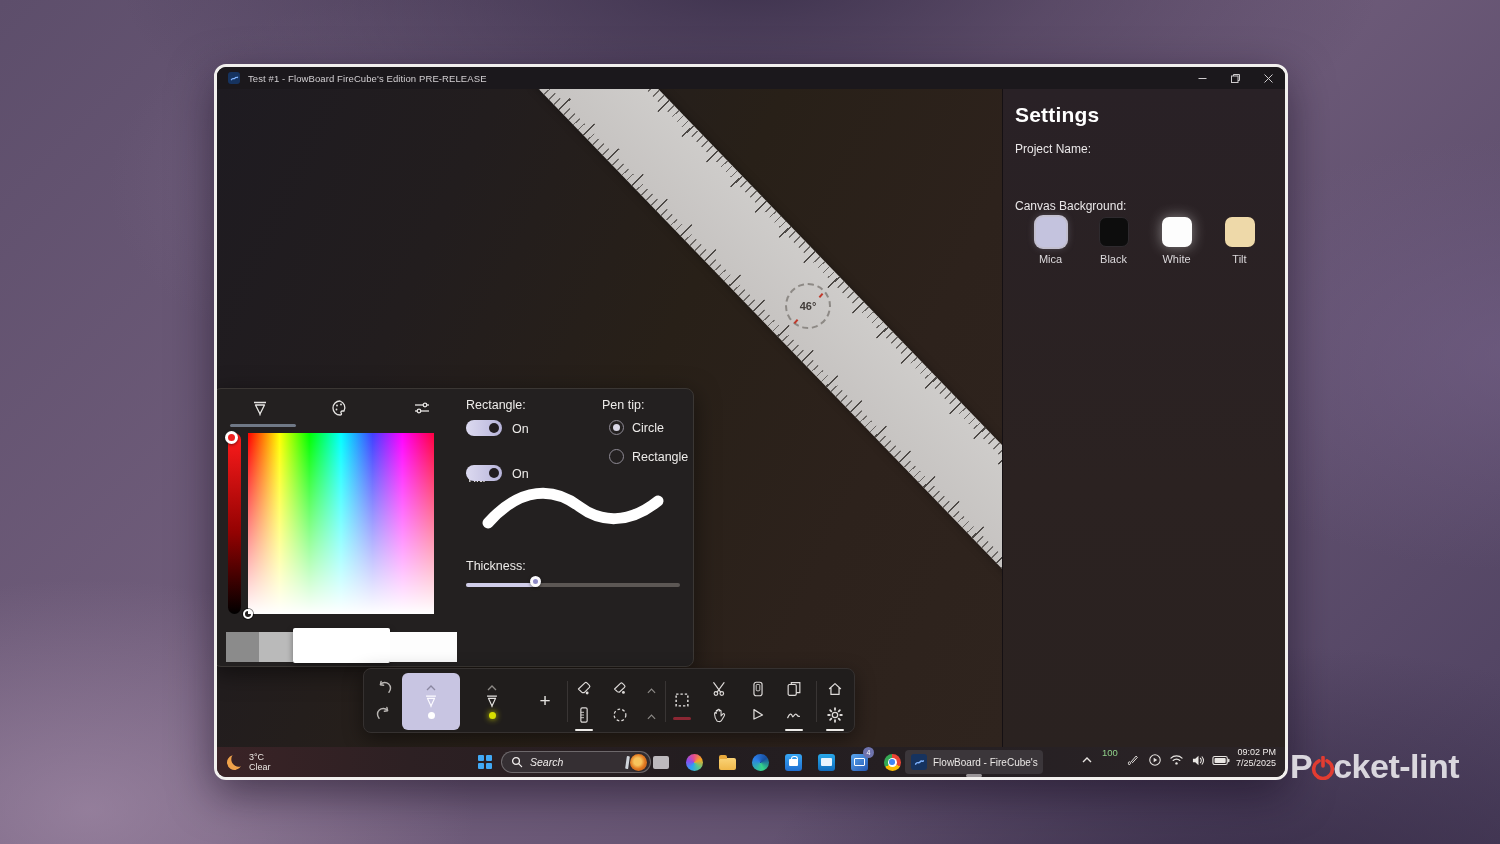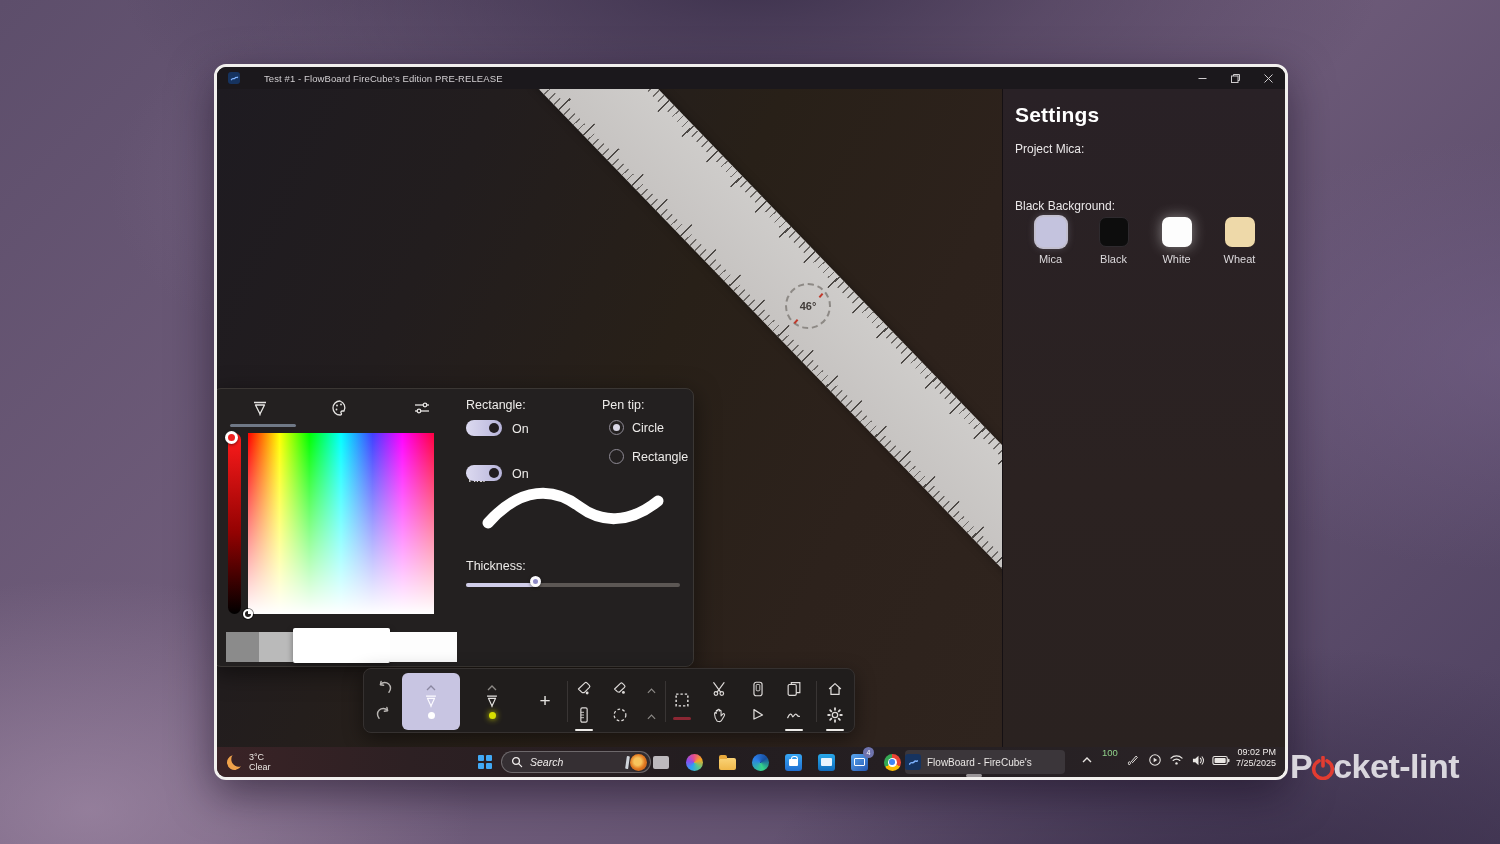--- a/index.html
+++ b/index.html
@@ -23,21 +23,21 @@
     border:3px solid #f2f0ee; border-radius:12px; overflow:hidden;
     background:#1e1b20; box-shadow:0 14px 44px rgba(18,10,28,0.55);
   }
   .titlebar {
     position:absolute; left:0; top:0; width:1068px; height:22px;
     background:#1b181c; display:flex; align-items:center;
   }
   .appicon { width:12px; height:12px; border-radius:3px; background:#16335f; margin-left:11px;
     display:flex; align-items:center; justify-content:center; flex:0 0 auto; }
   .appicon svg { display:block; }
-  .titletext { margin-left:24px; font-size:9.5px; color:#d2cfd2; letter-spacing:0.1px; }
+  .titletext { margin-left:8px; font-size:9.5px; color:#d2cfd2; letter-spacing:0.1px; }
   .winbtns { margin-left:auto; display:flex; }
   .winbtn { width:33px; height:22px; display:flex; align-items:center; justify-content:center; color:#cfccce; }
 
   .mainrow { position:absolute; left:0; top:22px; width:1068px; height:658px; display:flex; }
 
   
   .canvas {
     position:relative; width:786px; height:658px; overflow:hidden;
     background:linear-gradient(115deg,#1e1b21 0%,#221d1e 26%,#282018 52%,#2d221c 76%,#2f241e 100%);
     border-right:1px solid #151013;
@@ -167,22 +167,22 @@
   .mailapp { width:17px; height:17px; border-radius:3px; background:linear-gradient(140deg,#5ba8f0,#2456b0);
     display:flex; align-items:center; justify-content:center; }
   .mailapp i { width:11px; height:8px; border:1.3px solid #fff; border-radius:1px; }
   .badge { position:absolute; right:-3px; top:-3px; width:11px; height:11px; border-radius:50%;
     background:#6e73ad; color:#fff; font-size:7px; display:flex; align-items:center; justify-content:center; }
   .chrome { width:17px; height:17px; border-radius:50%;
     background:conic-gradient(#ea4335 0 33%,#fbbc05 33% 66%,#34a853 66% 100%); position:relative; }
   .chrome::before { content:""; position:absolute; left:4px; top:4px; width:9px; height:9px; border-radius:50%; background:#fff; }
   .chrome::after { content:""; position:absolute; left:5.7px; top:5.7px; width:5.6px; height:5.6px; border-radius:50%; background:#4286f5; }
   .appbtn {
-    position:absolute; left:688px; top:3px; width:160px; height:24px; border-radius:4px;
-    background:#3b363a; display:flex; align-items:center; gap:6px; 
+    position:absolute; left:688px; top:3px; width:138px; height:24px; border-radius:4px;
+    background:#3b363a; display:flex; align-items:center; gap:6px; padding-left:6px;
   }
   .appbtn::after { content:""; position:absolute; left:61px; bottom:-2.5px; width:16px; height:2.5px; background:#9a9598; border-radius:2px; }
   .appbtn .fbicon { width:16px; height:16px; border-radius:3px; background:#16335f; display:flex; align-items:center; justify-content:center; }
   .appbtn .albl { font-size:10px; color:#eae7e5; white-space:nowrap; }
   .tray { position:absolute; right:0; top:0; height:30px; display:flex; }
   .tray .titem { display:flex; align-items:center; justify-content:center; width:22px; height:26px; }
   .tray .pct { color:#8fd18a; font-size:9.5px; width:24px; text-align:center; }
   .clock { text-align:right; font-size:9px; line-height:10.5px; color:#f0ecea; margin:0 9px 0 4px; }
 
   
@@ -466,38 +466,38 @@
                 <line x1="5.9" y1="14.1" x2="4.6" y2="15.4"></line>
               </g>
             </svg>
           <div class="tb-underline"></div>
         </div>
       </div>
     </div>
 
     <div class="settings">
       <h1>Settings</h1>
-      <span class="set-label" style="top:53px;">Project Mica:</span>
-      <span class="set-label" style="top:110px;">Black Background:</span>
+      <span class="set-label" style="top:53px;">Project Name:</span>
+      <span class="set-label" style="top:110px;">Canvas Background:</span>
       <div class="bgrow">
         <div class="bgitem sel">
           <div class="bgsw" style="background: rgb(196, 195, 222);"></div>
           <span class="bglbl">Mica</span>
         </div>
         <div class="bgitem">
           <div class="bgsw black" style="background: rgb(13, 13, 13);"></div>
           <span class="bglbl">Black</span>
         </div>
         <div class="bgitem">
           <div class="bgsw white" style="background: rgb(253, 253, 253);"></div>
           <span class="bglbl">White</span>
         </div>
         <div class="bgitem">
           <div class="bgsw" style="background: rgb(238, 217, 169);"></div>
-          <span class="bglbl">Wheat</span>
+          <span class="bglbl">Tilt</span>
         </div>
       </div>
     </div>
   </div>
 
   <div class="taskbar">
     <div class="weather">
       <div class="moon"></div>
       <div class="wtxt">
         <div>3°C</div>

